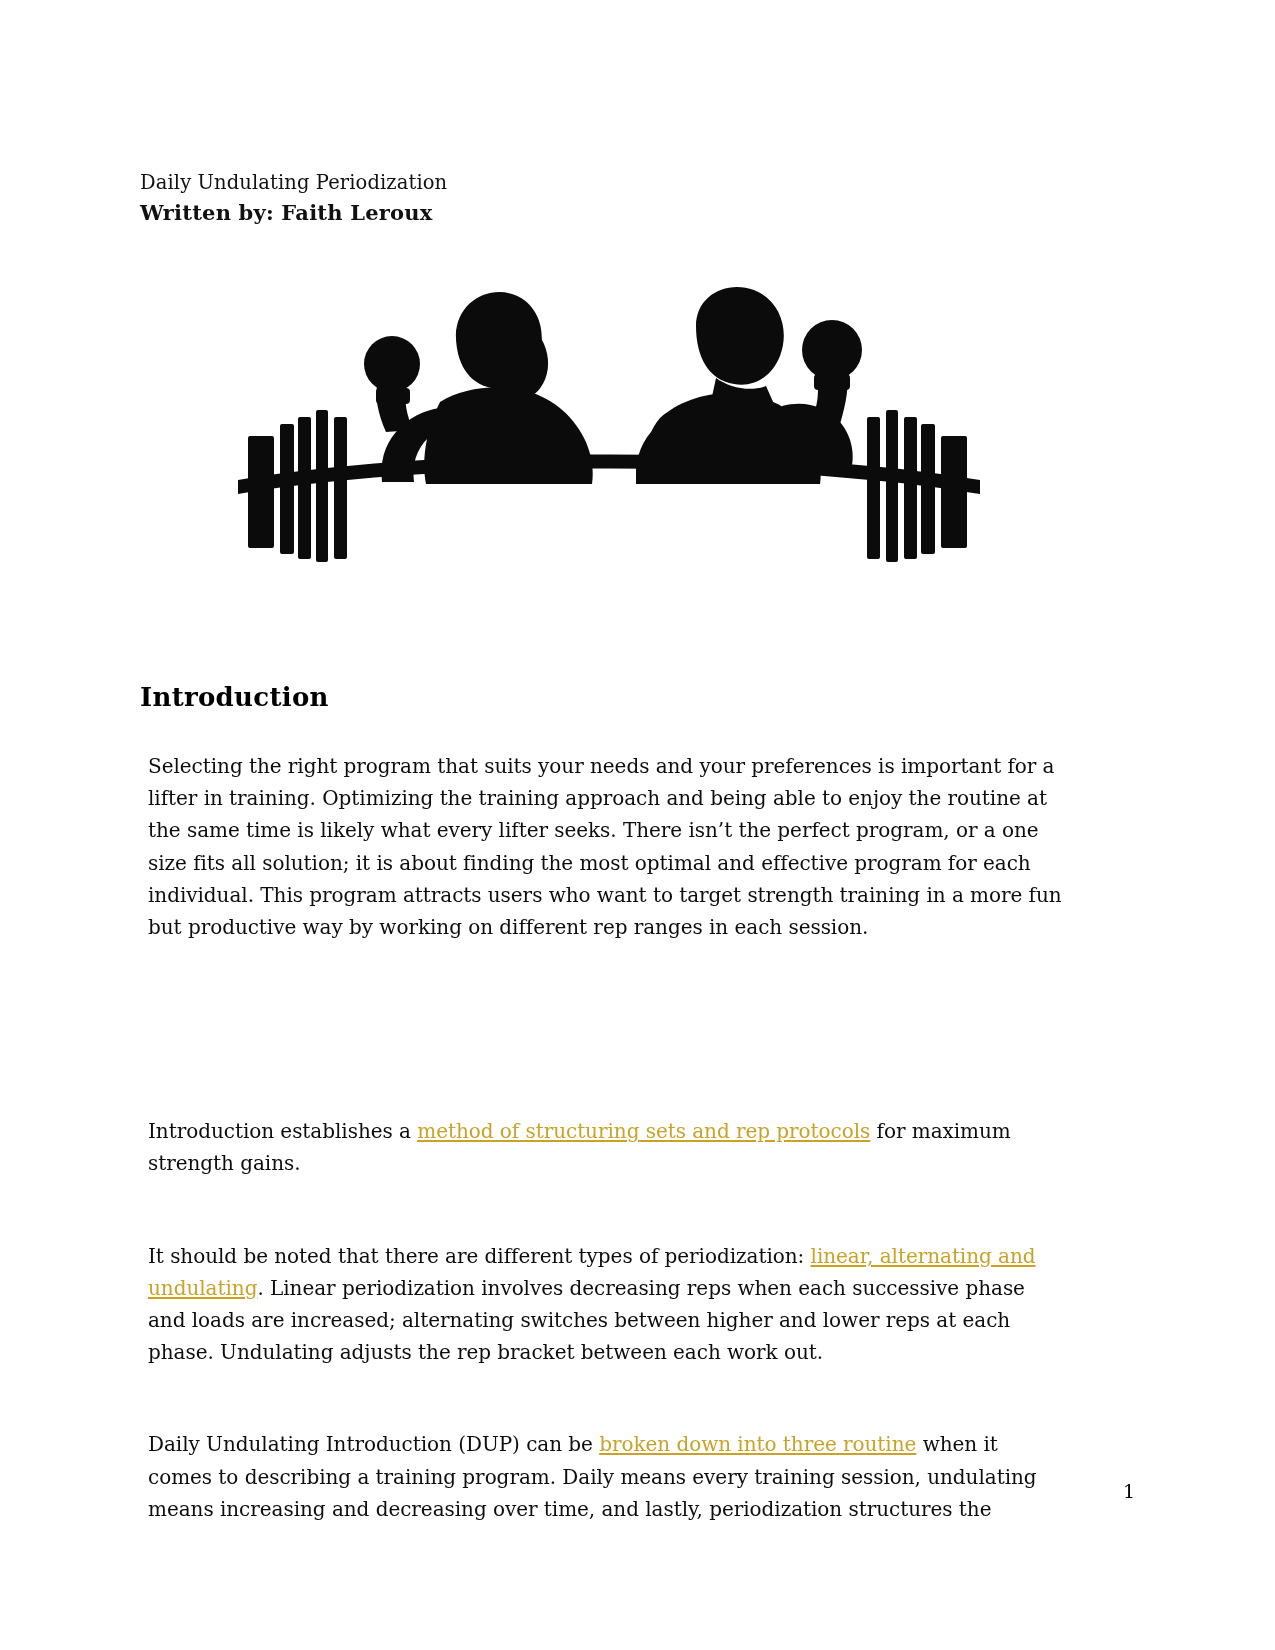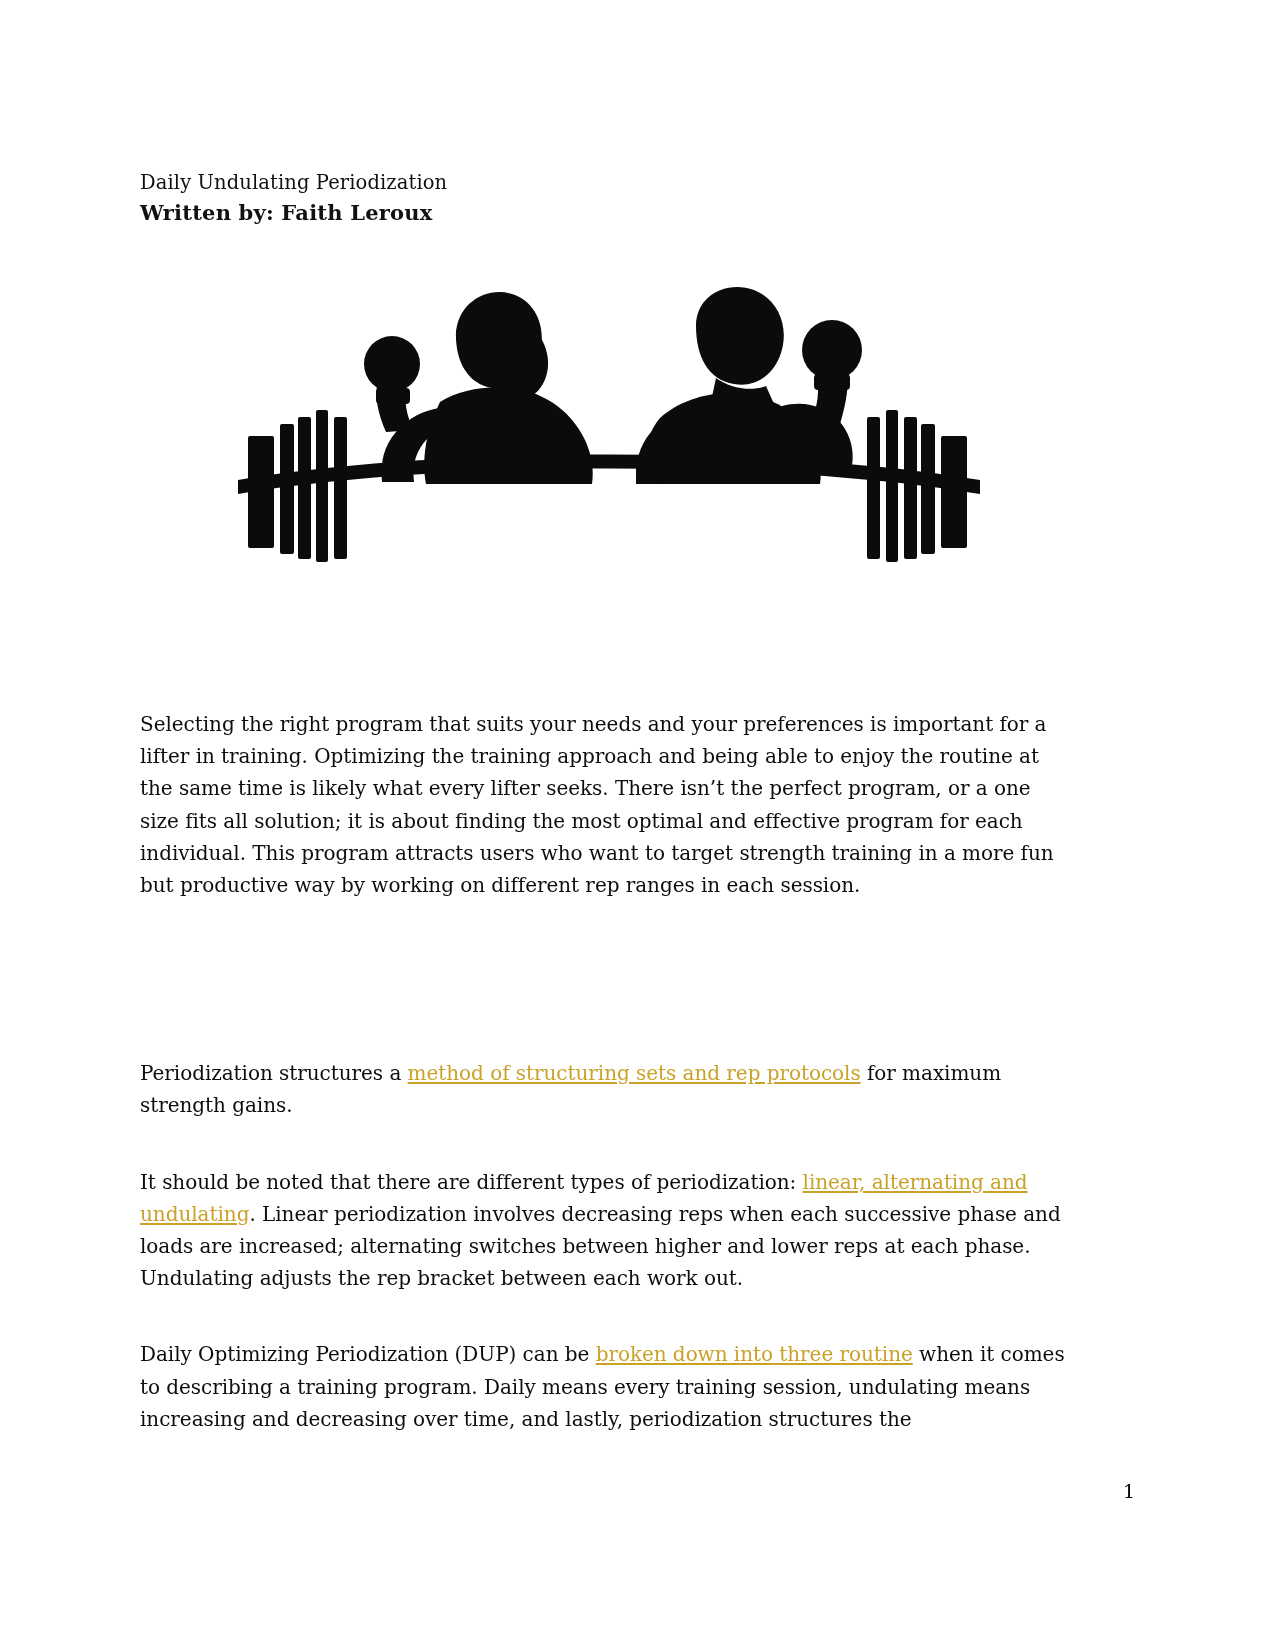--- a/index.html
+++ b/index.html
@@ -70,21 +70,21 @@
     margin: 0;
     letter-spacing: 0.3px;
     color: #000000;
   }
 
   
   p.body-text {
     font-family: "DejaVu Serif", "Liberation Serif", serif;
     font-size: 20px;
     line-height: 32.2px;
-    margin: 0;
+    margin: 8px;
     color: #0d0d0d;
     letter-spacing: -0.05px;
     text-align: left;
   }
 
   a.doc-link,
   .doc-link {
     color: #c9a227;
     text-decoration: underline;
     text-decoration-color: #c9a227;
@@ -166,43 +166,44 @@
           <circle cx="692" cy="66" r="30"></circle>
           <rect x="674" y="90" width="36" height="16" rx="4"></rect>
 
           <path d="M520 140 C 506 150, 498 166, 496 184 L 496 200 L 524 200 C 522 182, 526 166, 536 154 Z"></path>
         </g>
       </svg>
     </div>
 
     <div class="gap-lg"></div>
 
+    <h2 class="section-heading">Introduction</h2>
 
     <div class="gap-sm"></div>
 
     <p class="body-text">Selecting the right program that suits your needs and your preferences is important for a lifter in training. Optimizing the training approach and being able to enjoy the routine at the same time is likely what every lifter seeks. There isn’t the perfect program, or a one size fits all solution; it is about finding the most optimal and effective program for each individual. This program attracts users who want to target strength training in a more fun but productive way by working on different rep ranges in each session.</p>
 
     <div class="gap-xl"></div>
 
 
     <div class="gap-sm"></div>
 
     <p class="body-text">
-      <span>Periodization structures a </span><a href="#" class="doc-link">method of structuring sets and rep protocols</a><span> for maximum strength gains.</span>
+      <span>Introduction establishes a </span><a href="#" class="doc-link">method of structuring sets and rep protocols</a><span> for maximum strength gains.</span>
     </p>
 
     <div class="gap-md"></div>
 
     <p class="body-text">
       <span>It should be noted that there are different types of periodization: </span><a href="#" class="doc-link">linear, alternating and undulating</a><span>. Linear periodization involves decreasing reps when each successive phase and loads are increased; alternating switches between higher and lower reps at each phase. Undulating adjusts the rep bracket between each work out.</span>
     </p>
 
     <div class="gap-md"></div>
 
     <p class="body-text">
-      <span>Daily Optimizing Periodization (DUP) can be </span><a href="#" class="doc-link">broken down into three routine</a><span> when it comes to describing a training program. Daily means every training session, undulating means increasing and decreasing over time, and lastly, periodization structures the</span>
+      <span>Daily Undulating Introduction (DUP) can be </span><a href="#" class="doc-link">broken down into three routine</a><span> when it comes to describing a training program. Daily means every training session, undulating means increasing and decreasing over time, and lastly, periodization structures the</span>
     </p>
 
   </div>
 
   <div class="page-number">1</div>
 
 </div>
 
 </body></html>

